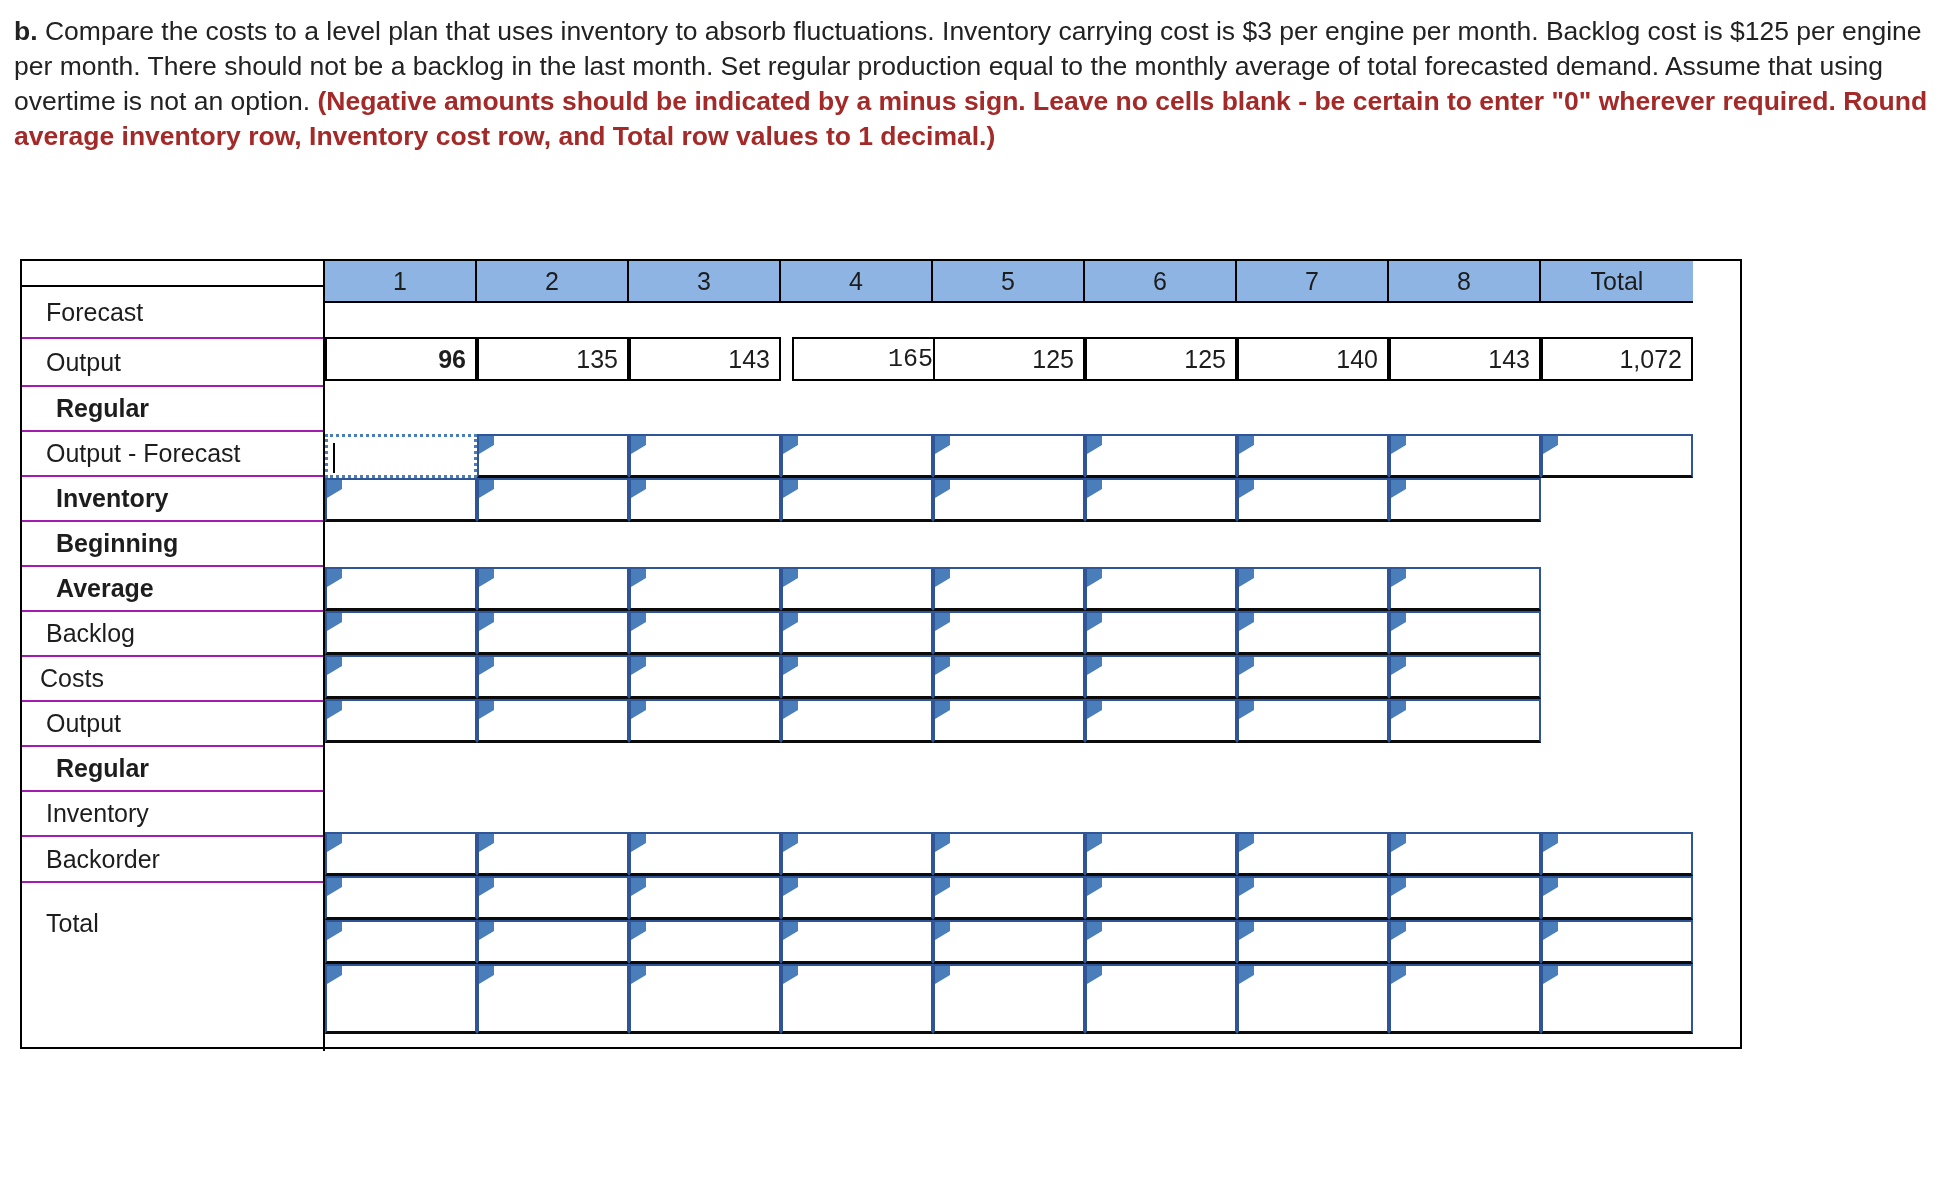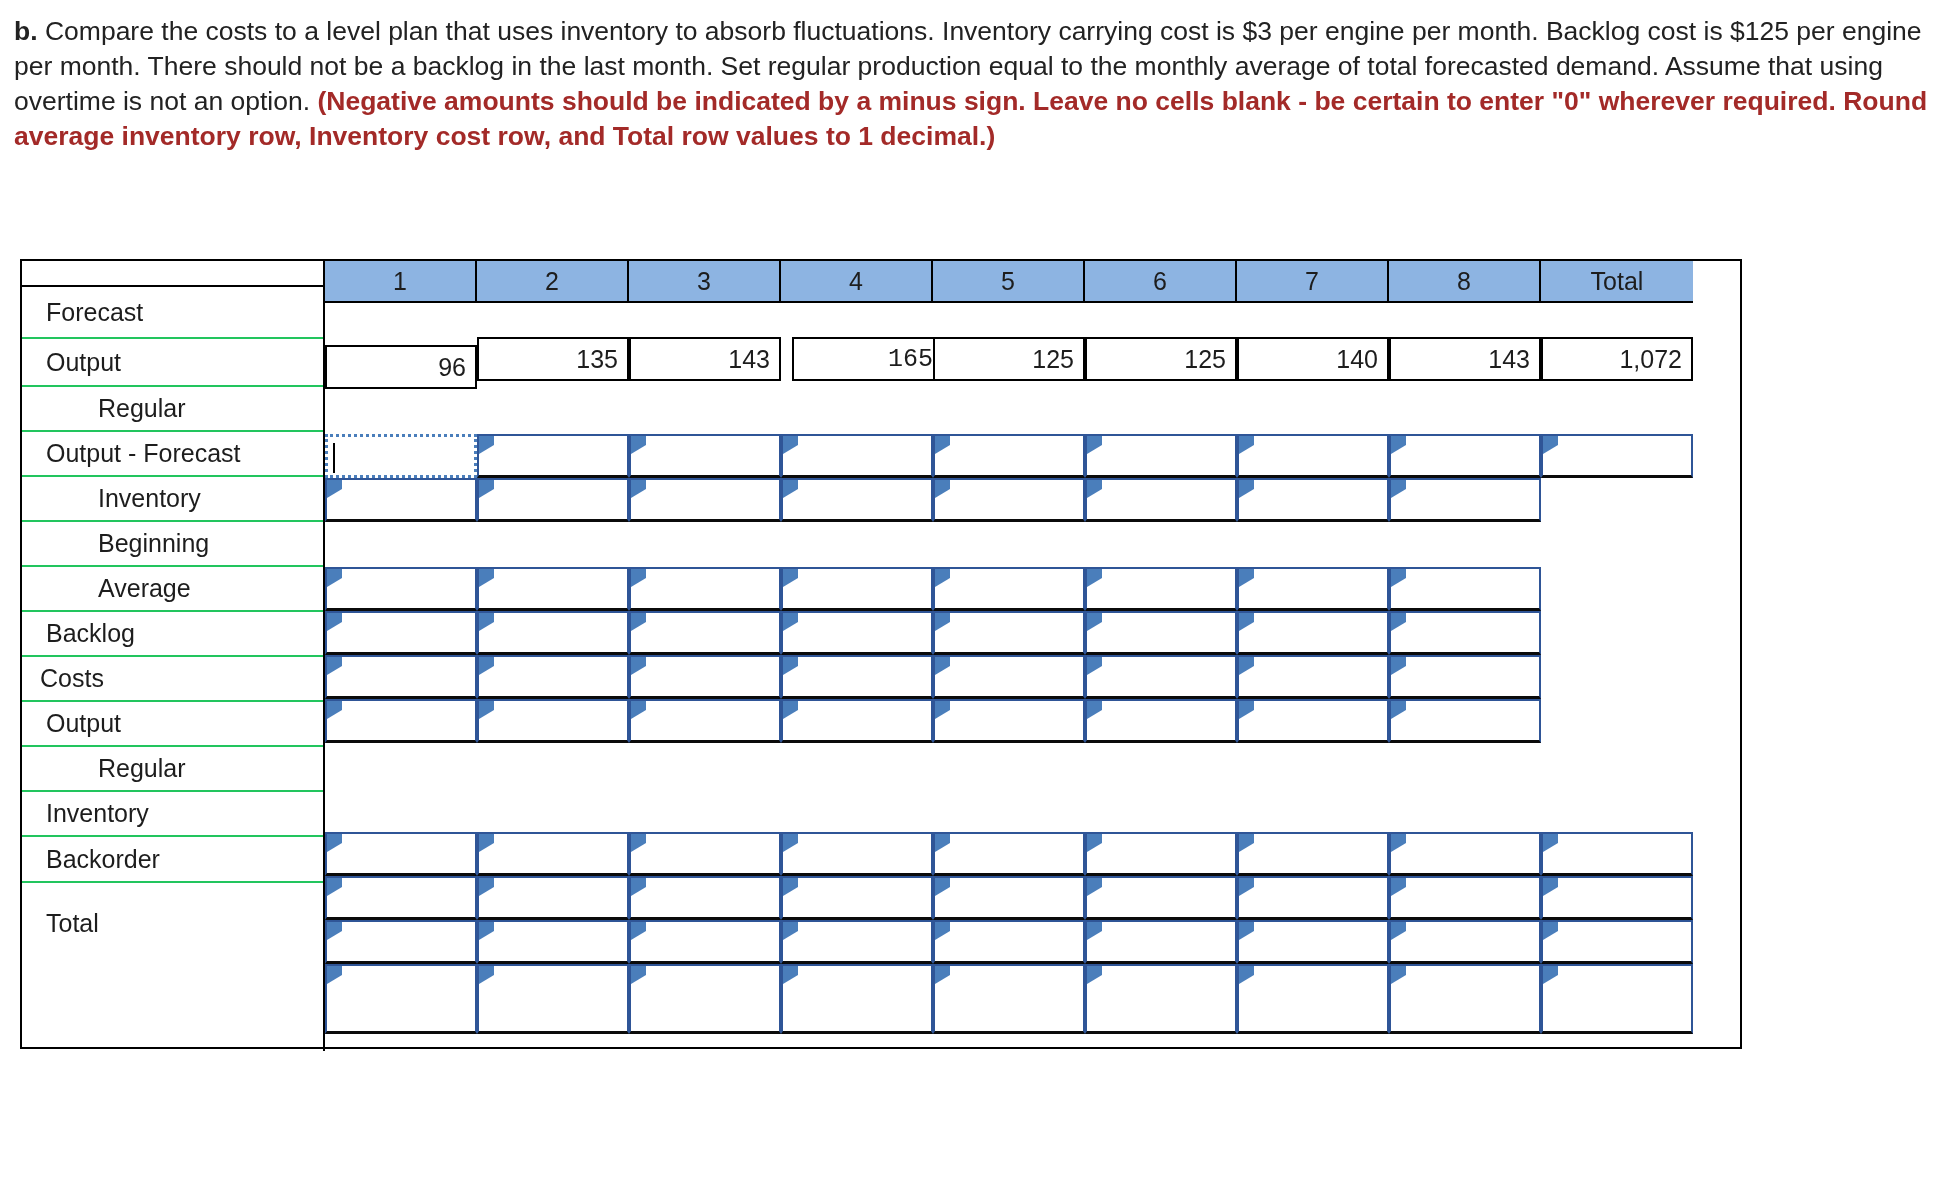--- a/index.html
+++ b/index.html
@@ -56,35 +56,35 @@
   
   #labels {
     position: absolute;
     left: 0px;
     top: 0px;
     width: 301px;
   }
   .lrow {
     position: relative;
     box-sizing: border-box;
-    border-bottom: 2px solid #22c55e;
+    border-bottom: 2px solid #a21caf;
     display: flex;
     align-items: center;
     font-size: 25px;
     color: #1d1d1d;
     background: transparent;
     padding-left: 24px;
   }
   .lrow.head {
     background: #8db4e2;
     border-bottom: 2px solid #000000;
     font-size: 25px;
   }
   .lrow.spacer { border-bottom: 2px solid #000000; }
-  .lrow.indent { padding-left: 76px; }
+  .lrow.indent { padding-left: 34px; font-weight: bold; }
   .lrow.last { border-bottom: none; }
 
   
   .hcell {
     position: absolute;
     top: 0px;
     height: 42px;
     background: #8db4e2;
     border-right: 2px solid #000000;
     border-bottom: 2px solid #000000;
@@ -198,21 +198,21 @@
       <div class="hcell" style="left: 607px; width: 152px;">3</div>
       <div class="hcell" style="left: 759px; width: 152px;">4</div>
       <div class="hcell" style="left: 911px; width: 152px;">5</div>
       <div class="hcell" style="left: 1063px; width: 152px;">6</div>
       <div class="hcell" style="left: 1215px; width: 152px;">7</div>
       <div class="hcell" style="left: 1367px; width: 152px;">8</div>
       <div class="hcell lastc" style="left: 1519px; width: 152px;">Total</div>
     </div>
 
   <div id="forecast-cells">
-      <div class="fbox" style="left: 303px; top: 84px; width: 152px;">96</div>
+      <div class="fbox" style="left: 303px; top: 76px; width: 152px; font-weight: bold;">96</div>
       <div class="fbox" style="left: 455px; top: 76px; width: 152px;">135</div>
       <div class="fbox" style="left: 607px; top: 76px; width: 152px;">143</div>
       <div class="fbox" style="left: 770px; top: 76px; width: 152px; font-family: Liberation Mono, monospace;">165</div>
       <div class="fbox" style="left: 911px; top: 76px; width: 152px;">125</div>
       <div class="fbox" style="left: 1063px; top: 76px; width: 152px;">125</div>
       <div class="fbox" style="left: 1215px; top: 76px; width: 152px;">140</div>
       <div class="fbox" style="left: 1367px; top: 76px; width: 152px;">143</div>
       <div class="fbox" style="left: 1519px; top: 76px; width: 152px;">1,072</div>
     </div>
 

